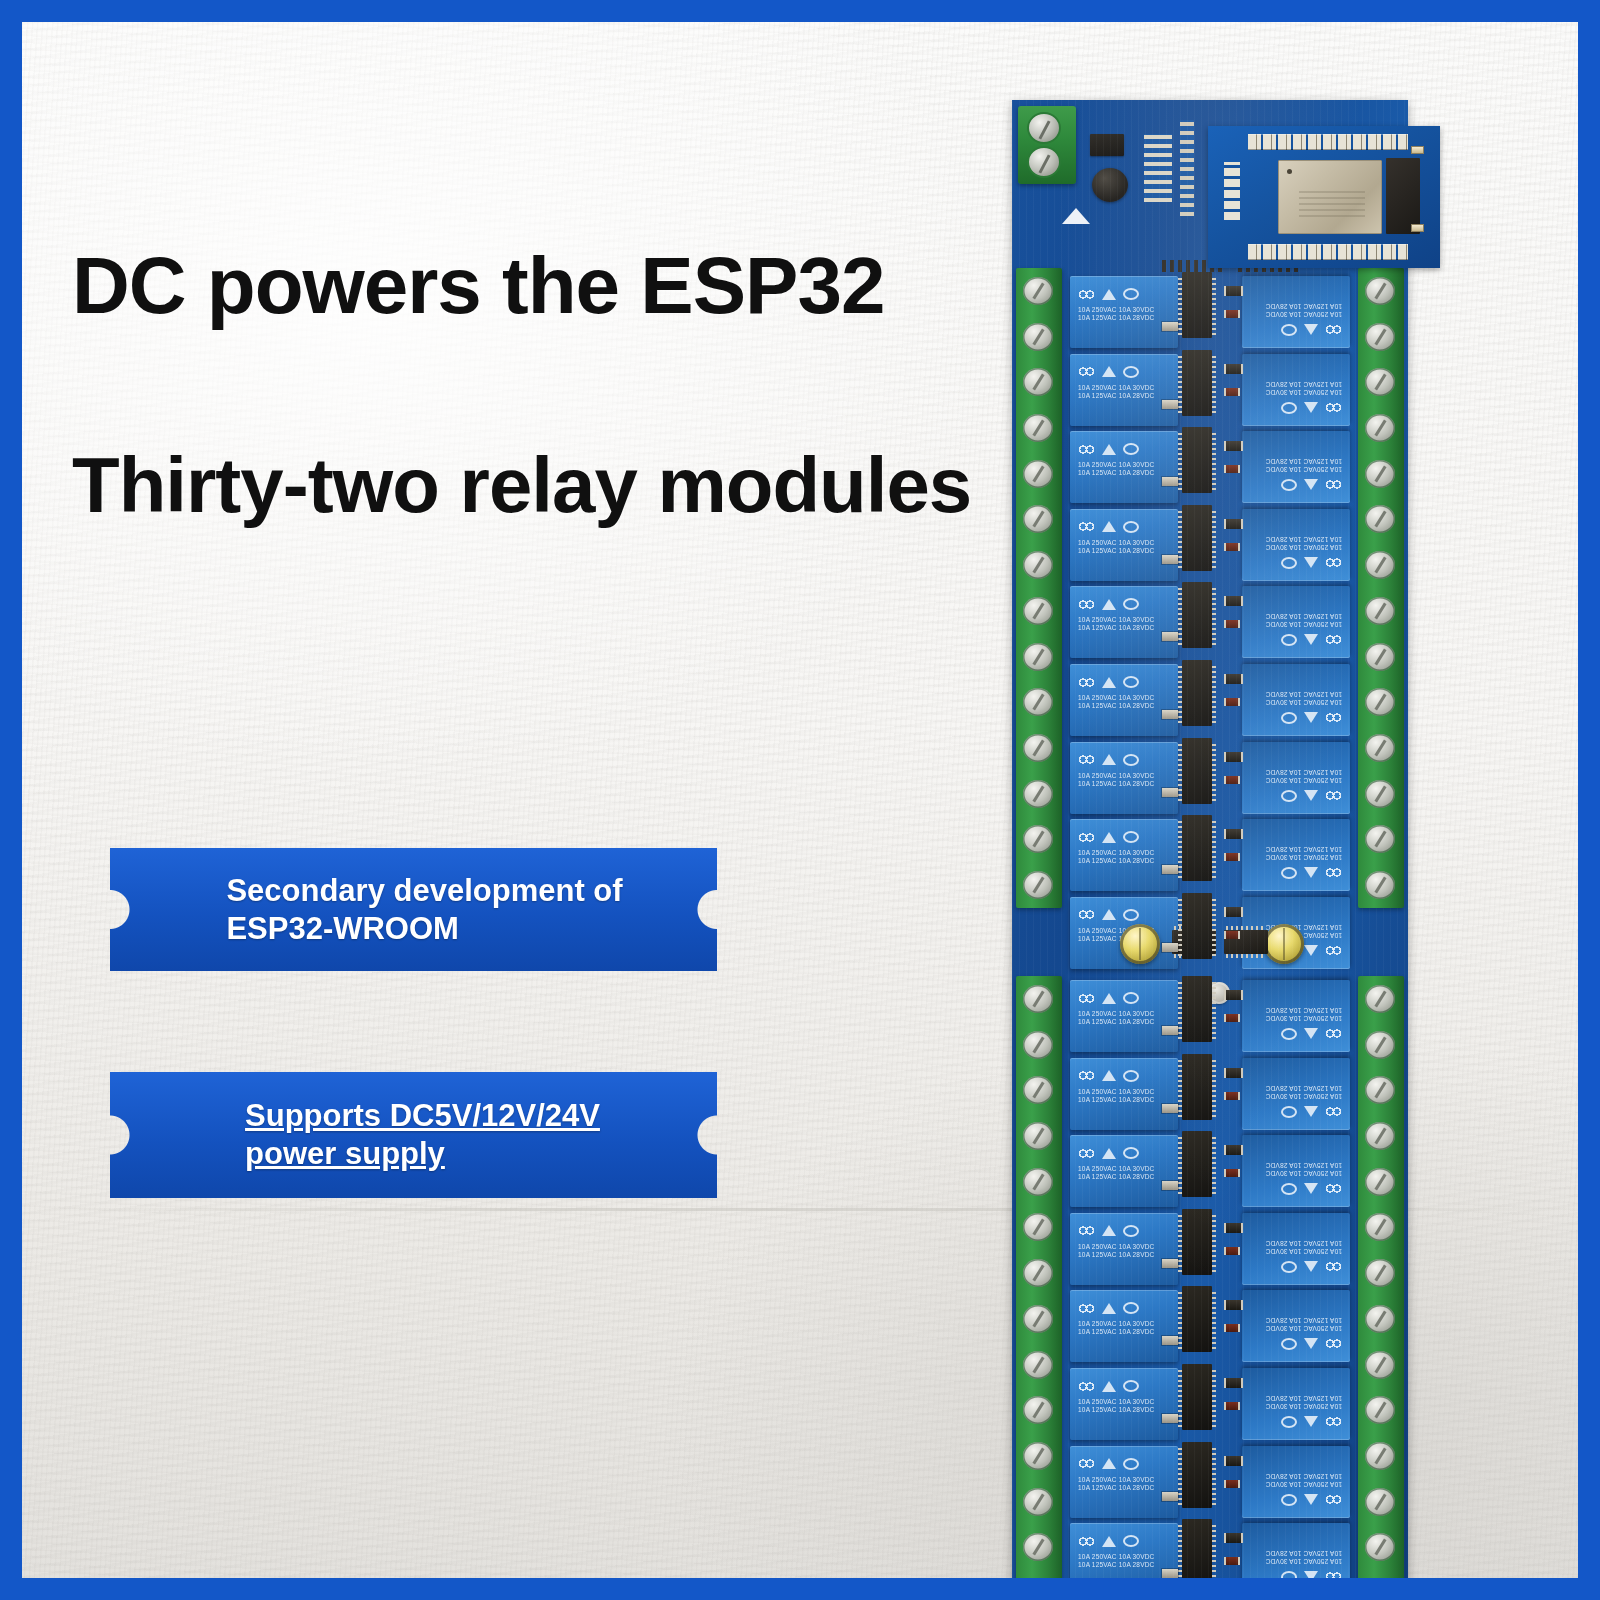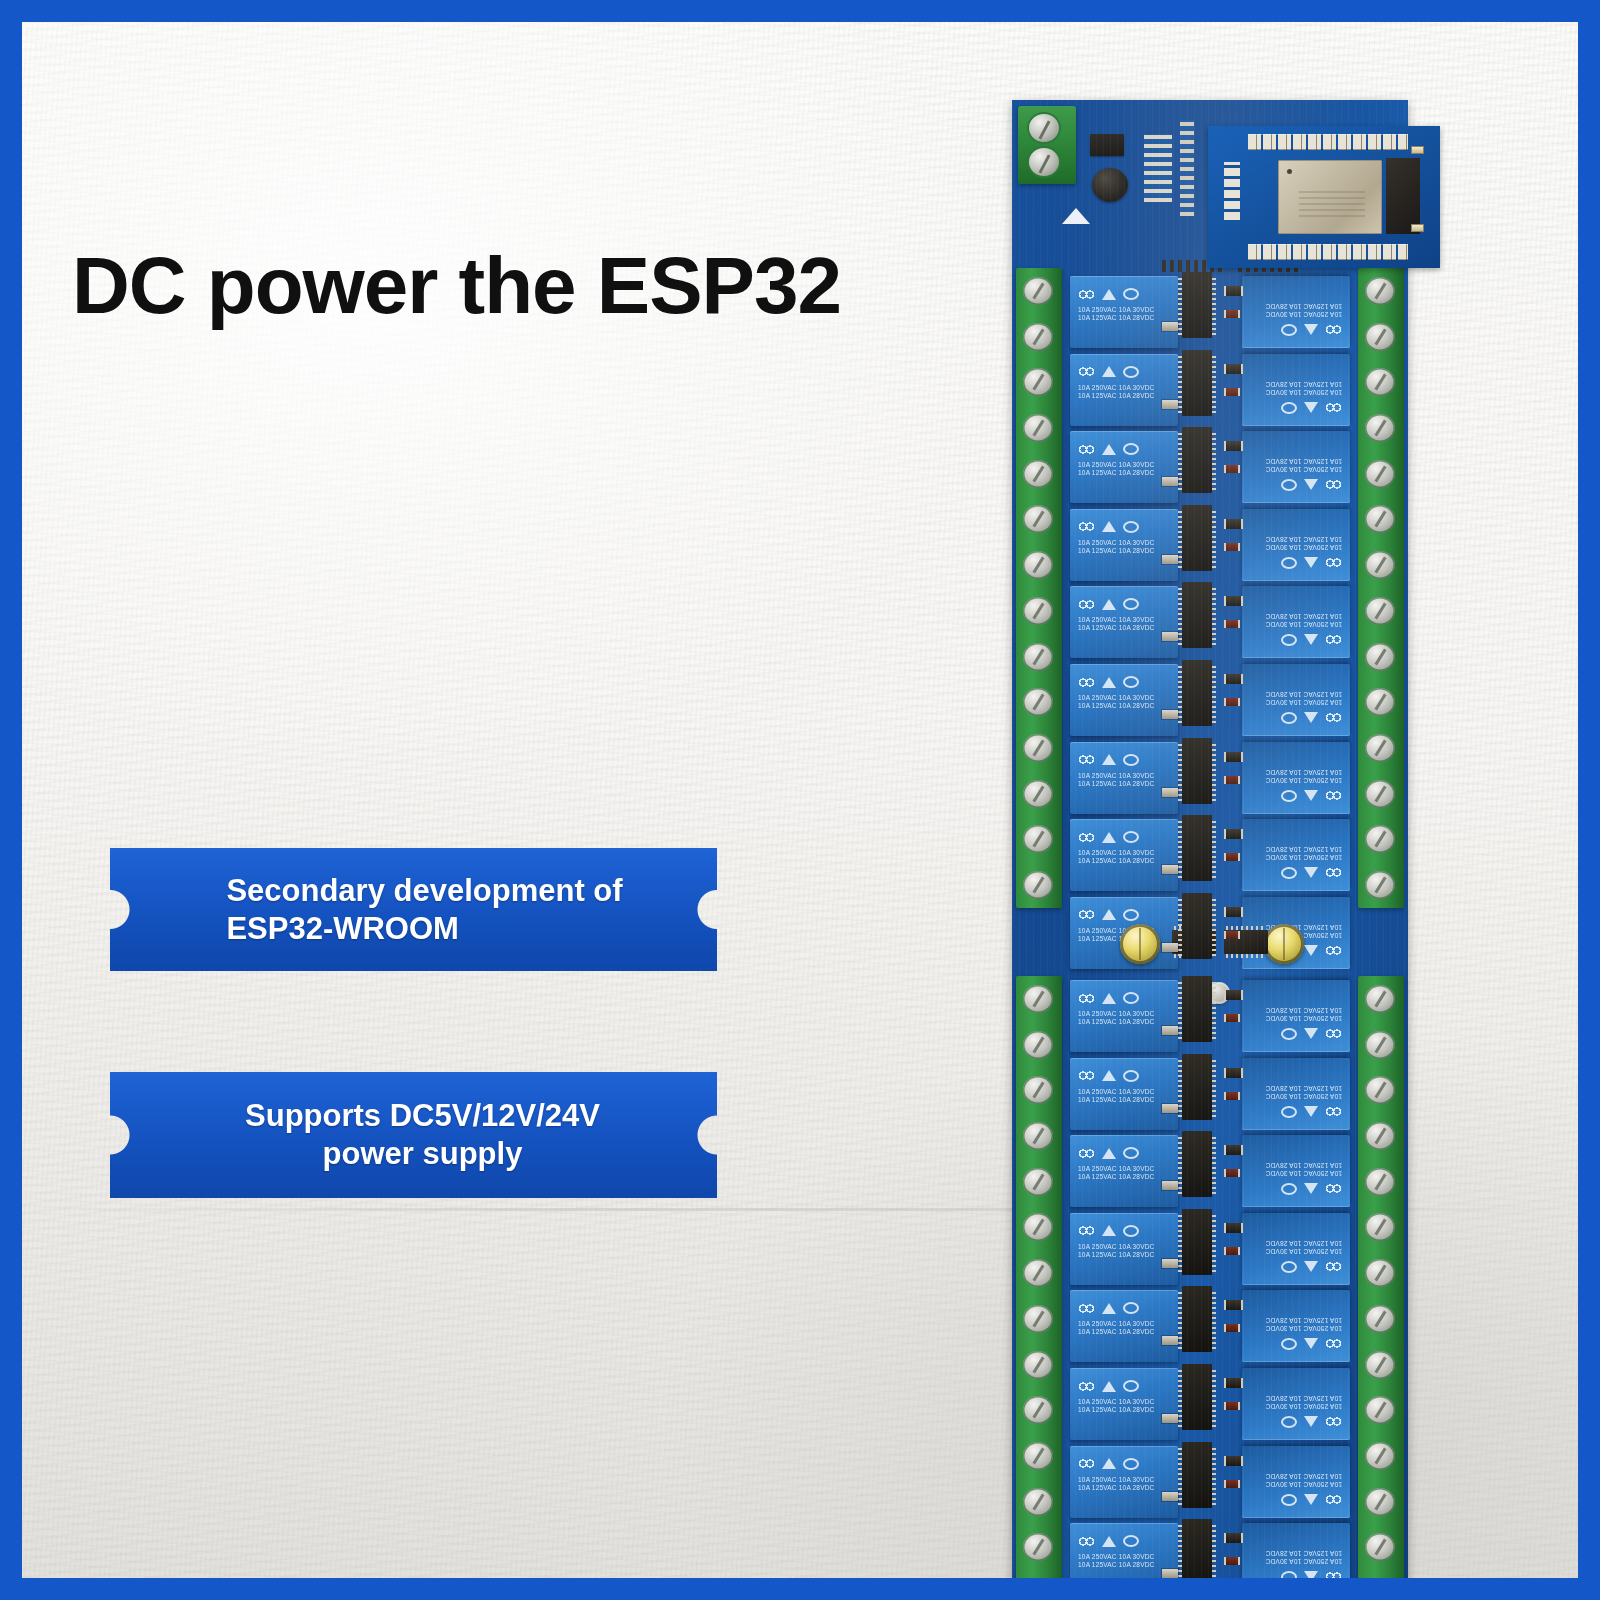--- a/index.html
+++ b/index.html
@@ -84,21 +84,21 @@
     text-align:center;
     text-shadow:0 1px 2px rgba(0,0,0,.30);
     padding:0 40px;
     white-space:pre-line;
   }
   #b1 { top:601px; height:124px; }
   #b1 .btxt { text-align:center; }
   #b2 { top:826px; height:123px; }
   #b2 .btxt { text-align:left; padding-left:62px; }
   #b3 { top:1050px; height:126px; }
-  #b3 .btxt { text-align:center; padding-left:58px; }
+  #b3 .btxt { text-align:left; padding-left:58px;text-decoration:underline; }
 
   
   .pcb-wrap { position:absolute; left:968px; top:10px; width:430px; height:1560px; }
 
   .pcb-body {
     position:absolute; left:22px; top:68px; width:396px; height:1492px;
     background:linear-gradient(100deg,#18519c 0%,#14488f 30%,#1a5aa8 60%,#113f80 100%);
     box-shadow:0 3px 10px rgba(0,0,0,.30);
   }
   .pcb-body::after{
@@ -321,21 +321,22 @@
 </style>
 </head>
 <body>
 
 <div class="poster">
   <div class="inner-card">
     <div class="tex"></div>
     <div class="tex2"></div>
     <div class="seam"></div>
 
-    <div class="headline" id="h1">DC power the ESP32</div>
+    <div class="headline" id="h1">DC powers the ESP32</div>
+    <div class="headline" id="h2">Thirty-two relay modules</div>
 
     <div class="banner" id="b2">
       <span class="btxt">Secondary development of
 ESP32-WROOM</span>
     </div>
     <div class="banner" id="b3">
       <span class="btxt">Supports DC5V/12V/24V
 power supply</span>
     </div>
 

